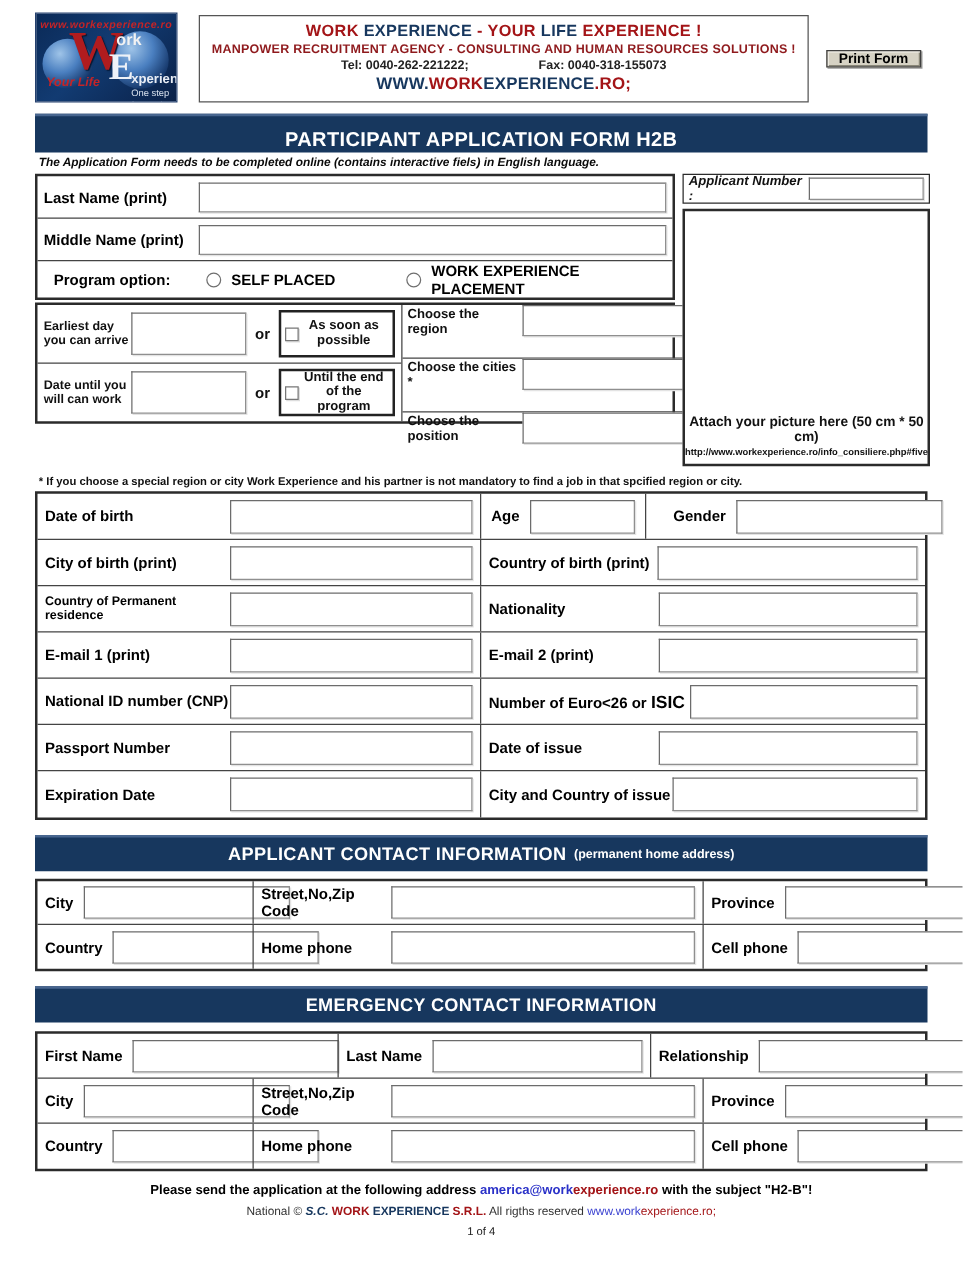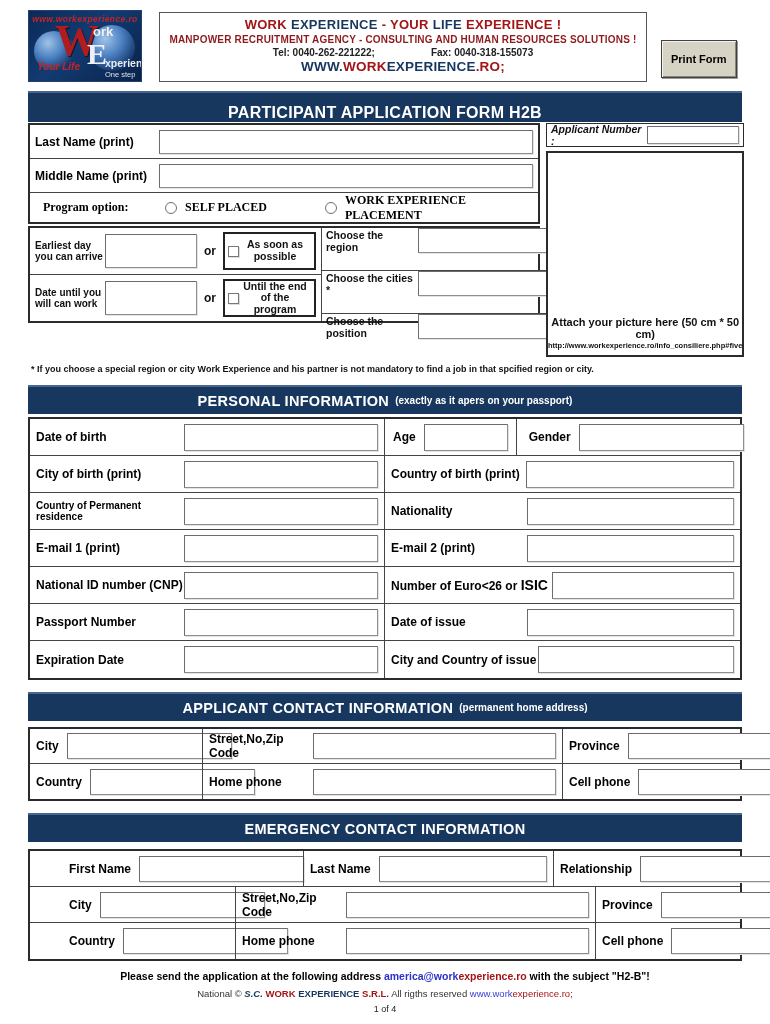--- a/index.html
+++ b/index.html
@@ -44,21 +44,21 @@
   .banner .l3 { font-size:10px; font-weight:bold; color:#222; margin-top:2px; }
   .banner .l3 .gap { display:inline-block; width:56px; }
   .banner .l4 { font-size:13.5px; font-weight:bold; margin-top:1px; letter-spacing:.2px; }
   .t-red { color:#a31417; }
   .t-navy { color:#17375e; }
 
   .print-btn {
     margin-left:14px; margin-top:30px;
     background:#d6d2c4; border:1px solid #404040;
     box-shadow:inset 1px 1px 0 #f4f2ec, inset -1px -1px 0 #8a8778, 1px 1px 0 #9a9a9a;
-    font-weight:bold; font-size:11px; padding:12px 9px; color:#000; cursor:pointer;
+    font-weight:bold; font-size:11px; padding:0 9px; color:#000; cursor:pointer;
     font-family:"Liberation Sans", sans-serif;
   }
 
   
   .titlebar {
     margin-top:9px; height:31px; background:#17375e;
     border-top:2px solid #48668f;
     color:#fff; font-weight:bold; font-size:16px; letter-spacing:.3px;
     display:flex; align-items:flex-end; justify-content:center;
   }
@@ -80,21 +80,21 @@
   input.field { outline:none; }
   .lbl { font-weight:bold; font-size:12px; color:#000; }
   .box { border:2px solid #2b2b2b; background:#fff; }
 
   
   .main-upper { display:flex; margin-top:1px; }
   .col-left { width:512px; flex:0 0 auto; }
   .col-right { flex:1; margin-left:6px; }
 
   .namesbox .row { display:flex; align-items:center; height:34px; padding:0 5px; border-bottom:1px solid #444; }
-  .namesbox .row:last-child { border-bottom:none;font-family:Liberation Serif, serif; }
+  .namesbox .row:last-child { border-bottom:none; }
   .namesbox .row .lbl { width:124px; flex:0 0 auto; }
   .namesbox .row .field { flex:1; height:24px; }
   .prog-row { height:29px !important; }
   .radio {
     width:12px; height:12px; border-radius:50%; border:1px solid #6f6f6f; background:#fff;
     display:inline-block; flex:0 0 auto; cursor:pointer;
   }
   .prog-row .opt { display:flex; align-items:center; gap:8px; }
 
   .schedbox { margin-top:2px; display:flex; height:97px; }
@@ -136,37 +136,37 @@
              border-right:1px solid #444; }
   .pcell-l .lbl { width:148px; flex:0 0 auto; }
   .pcell-l .field { flex:1; height:27px; }
   .pcell-r { flex:1; height:100%; display:flex; align-items:center; padding:0 6px; }
   .pcell-r .lbl { flex:0 0 auto; margin-right:6px; }
   .pcell-r .field { flex:1; height:27px; }
   .lbl.small10 { font-size:10px; }
   .isic { font-size:14px; }
   .agegrp { display:flex; align-items:center; height:100%; flex:1; }
   .agegrp .field.age { width:84px; flex:0 0 auto; }
-  .gendgrp { display:flex; align-items:center; height:100%; flex:1; border-left:1px solid #444; margin-left:8px; padding-left:12px; }
+  .gendgrp { display:flex; align-items:center; height:100%; flex:1; border-left:1px solid #444; margin-left:8px; padding-left:22px; }
 
   
   .contactbar, .emerbar { margin-top:12px; }
   .gridbox .grow { display:flex; align-items:stretch; height:35px; border-bottom:1px solid #444; }
   .gridbox .grow:last-child { border-bottom:none; }
   .gcell { display:flex; align-items:center; padding:0 6px; height:100%; }
   .gcell + .gcell { border-left:1px solid #444; }
   .gcell .lbl { margin-right:8px; flex:0 0 auto; }
   .gcell .field { height:26px; }
   .w-c1 { width:172px; flex:0 0 auto; } .w-c1 .field { flex:1; }
   .w-c2 { width:360px; flex:0 0 auto; } .w-c2 .lbl { width:96px; } .w-c2 .field { flex:1; }
   .w-c3 { flex:1; } .w-c3 .field { flex:1; }
   .e-c1 { width:240px; flex:0 0 auto; } .e-c1 .field { flex:1; }
   .e-c2 { width:250px; flex:0 0 auto; } .e-c2 .field { flex:1; }
   .e-c3 { flex:1; } .e-c3 .field { flex:1; }
-  .emerbox .grow { height:36px;padding-left:33px; }
+  .emerbox .grow { height:36px; }
 
   
   .footer { text-align:center; margin-top:9px; }
   .f1 { font-size:10.5px; font-weight:bold; color:#000; }
   .f1 .mail-b { color:#2a31c8; cursor:pointer; }
   .f1 .mail-r { color:#a31417; cursor:pointer; }
   .f2 { font-size:9.5px; margin-top:6px; color:#333; }
   .f2 .b { font-weight:bold; }
   .f2 .link-b { color:#3a41d0; cursor:pointer; }
   .f2 .link-r { color:#a31417; cursor:pointer; }
@@ -208,20 +208,21 @@
         <span class="t-navy">WWW.</span><span class="t-red">WORK</span><span class="t-navy">EXPERIENCE</span><span class="t-red">.RO;</span>
       </div>
     </div>
 
     <button class="print-btn">Print Form</button>
   </div>
 
   <div class="titlebar">
     <span>PARTICIPANT APPLICATION FORM H2B</span>
   </div>
+  <div class="note">The Application Form needs to be  completed online (contains interactive fiels) in English language.</div>
 
   <div class="main-upper">
     <div class="col-left">
 
       <div class="box namesbox">
         <div class="row">
           <span class="lbl">Last Name (print)</span>
           <input type="text" class="field" style="">
         </div>
         <div class="row">
@@ -286,24 +287,20 @@
       </div>
       <div class="photobox">
         <div class="p1">Attach your picture here (50 cm * 50 cm)</div>
         <div class="p2">http://www.workexperience.ro/info_consiliere.php#five</div>
       </div>
     </div>
   </div>
 
   <div class="footnote">* If you choose a special region or city Work Experience and his partner is not mandatory to find a job in that spcified region or city.</div>
 
-  <div class="sectionbar personalbar">
-    <span class="big">PERSONAL INFORMATION</span>
-    <span class="small">(exactly as it apers on your passport)</span>
-  </div>
   <div class="box personalbox" style="margin-top:3px;">
 
     <div class="prow">
       <div class="pcell-l">
         <span class="lbl">Date of birth</span>
         <input type="text" class="field" style="">
       </div>
       <div class="pcell-r" style="padding:0;">
         <span class="agegrp">
           <span class="lbl" style="margin:0 8px;">Age</span>

